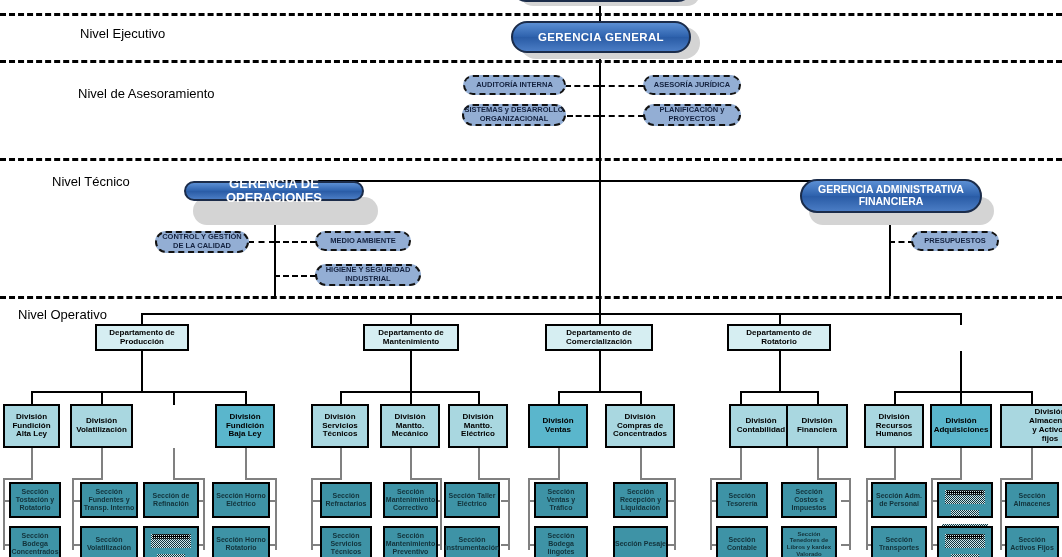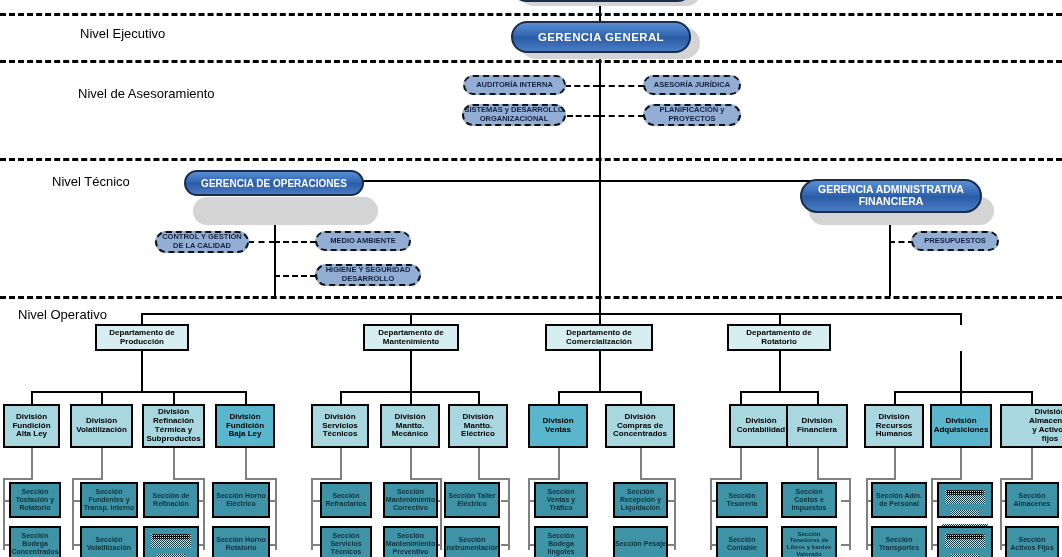--- a/index.html
+++ b/index.html
@@ -89,33 +89,33 @@
   <div class="staff" style="left:463px;top:75px;width:103px;height:20px;">AUDITORÍA INTERNA</div>
   <div class="staff" style="left:643px;top:75px;width:98px;height:20px;">ASESORÍA JURÍDICA</div>
   <div class="staff" style="left:462px;top:104px;width:104px;height:22px;">SISTEMAS y DESARROLLO ORGANIZACIONAL</div>
   <div class="staff" style="left:643px;top:104px;width:98px;height:22px;">PLANIFICACIÓN y PROYECTOS</div>
 
   <div class="ln h" style="left:274px;top:180px;width:617px;"></div>
   <div class="ln v" style="left:274px;top:180px;height:12px;"></div>
   <div class="ln v" style="left:889px;top:180px;height:12px;"></div>
 
   <div class="pill-shadow" style="left:193px;top:197px;width:185px;height:28px;"></div>
-  <div class="pill" style="left:184px;top:170px;width:180px;height:26px;font-size:10px;">GERENCIA DE OPERACIONES</div>
+  <div class="pill" style="left:184px;top:181px;width:180px;height:20px;font-size:13px;">GERENCIA DE OPERACIONES</div>
 
   <div class="pill-shadow" style="left:809px;top:197px;width:185px;height:28px;"></div>
   <div class="pill" style="left:800px;top:179px;width:182px;height:34px;font-size:10.5px;">GERENCIA ADMINISTRATIVA FINANCIERA</div>
 
   <div class="ln v" style="left:274px;top:211px;height:85px;"></div>
   <div class="lnd" style="left:248px;top:241px;width:27px;"></div>
   <div class="lnd" style="left:274px;top:241px;width:42px;"></div>
   <div class="lnd" style="left:274px;top:275px;width:42px;"></div>
 
   <div class="staff" style="left:155px;top:231px;width:94px;height:22px;">CONTROL Y GESTIÓN DE LA CALIDAD</div>
   <div class="staff" style="left:315px;top:231px;width:96px;height:20px;">MEDIO AMBIENTE</div>
-  <div class="staff" style="left:315px;top:264px;width:106px;height:22px;">HIGIENE Y SEGURIDAD DESARROLLO</div>
+  <div class="staff" style="left:315px;top:264px;width:106px;height:22px;">HIGIENE Y SEGURIDAD INDUSTRIAL</div>
 
   <div class="ln v" style="left:889px;top:213px;height:83px;"></div>
   <div class="lnd" style="left:889px;top:241px;width:25px;"></div>
   <div class="staff" style="left:911px;top:231px;width:88px;height:20px;">PRESUPUESTOS</div>
 
   <div class="ln h" style="left:141px;top:313px;width:820px;"></div>
 
   <div class="ln v" style="left:141px;top:313px;height:12px;"></div>
   <div class="ln v" style="left:410px;top:313px;height:12px;"></div>
   <div class="ln v" style="left:599px;top:313px;height:12px;"></div>
@@ -151,21 +151,20 @@
   <div class="ln v" style="left:817px;top:391px;height:14px;"></div>
 
   <div class="ln v" style="left:960px;top:351px;height:40px;"></div>
   <div class="ln h" style="left:894px;top:391px;width:138px;"></div>
   <div class="ln v" style="left:894px;top:391px;height:14px;"></div>
   <div class="ln v" style="left:960px;top:391px;height:14px;"></div>
   <div class="ln v" style="left:1031px;top:391px;height:14px;"></div>
 
   <div class="box divi" style="left:3px;top:404px;width:57px;height:44px;">División Fundición Alta Ley</div>
   <div class="box divi" style="left:70px;top:404px;width:63px;height:44px;">División Volatilización</div>
-  <div class="box divi" style="left:142px;top:404px;width:63px;height:44px;">División Refinación Térmica y Subproductos</div>
   <div class="box divi accent" style="left:215px;top:404px;width:60px;height:44px;">División Fundición Baja Ley</div>
 
   <div class="box divi" style="left:311px;top:404px;width:58px;height:44px;">División Servicios Técnicos</div>
   <div class="box divi" style="left:380px;top:404px;width:60px;height:44px;">División Mantto. Mecánico</div>
   <div class="box divi" style="left:448px;top:404px;width:60px;height:44px;">División Mantto. Eléctrico</div>
 
   <div class="box divi accent" style="left:528px;top:404px;width:60px;height:44px;">División Ventas</div>
   <div class="box divi" style="left:605px;top:404px;width:70px;height:44px;">División Compras de Concentrados</div>
 
   <div class="box divi" style="left:708px;top:404px;width:64px;height:44px;margin-left:21px;">División Contabilidad</div>

